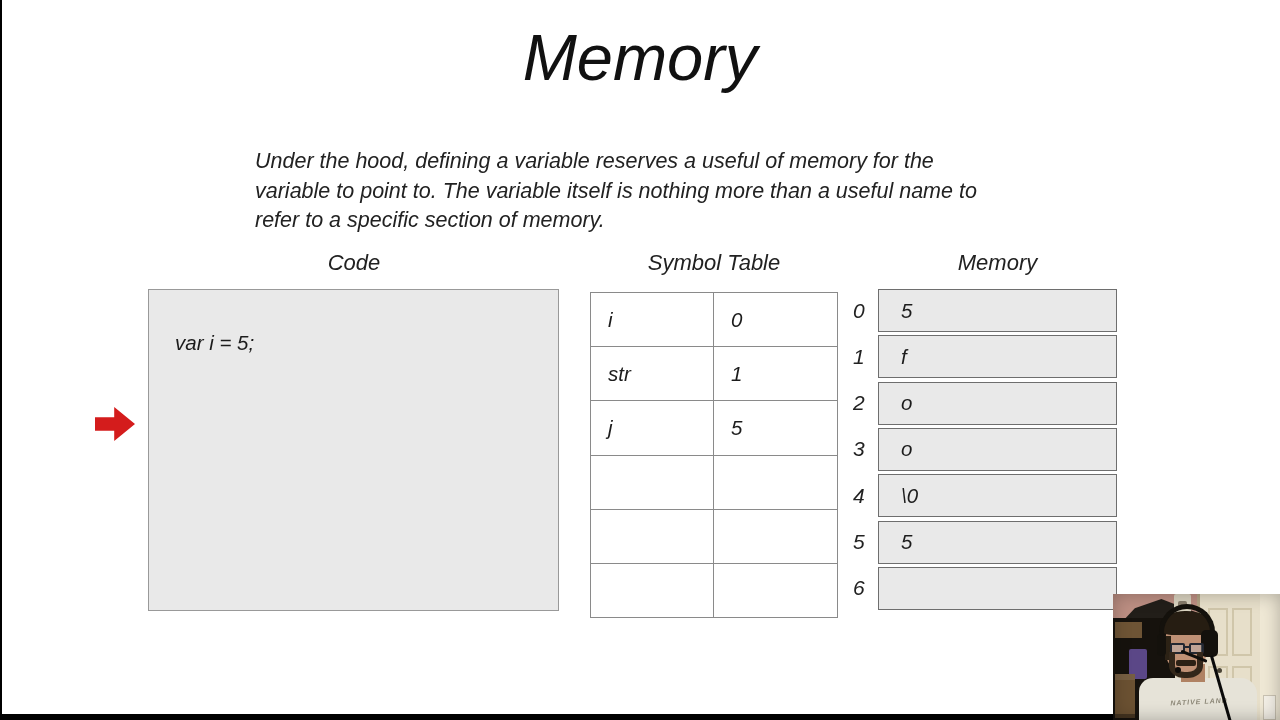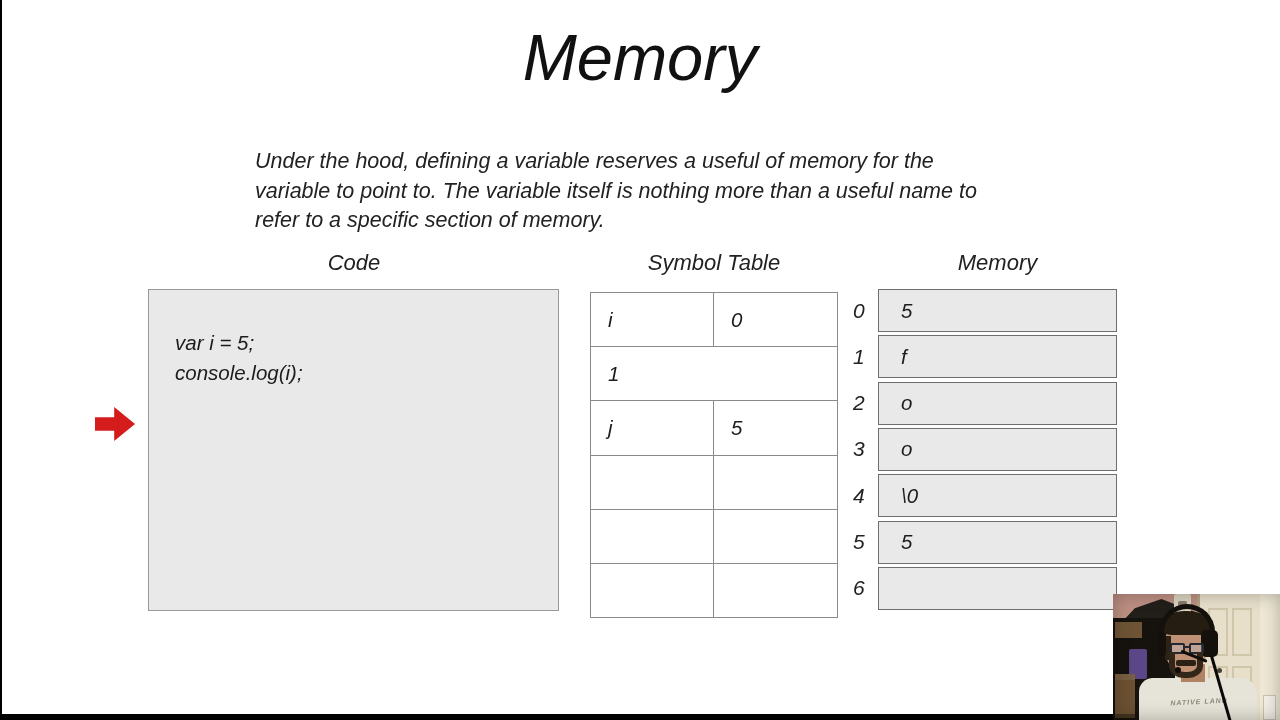--- a/index.html
+++ b/index.html
@@ -136,32 +136,32 @@
   <h1 class="slide-title">Memory</h1>
   <p class="slide-desc">Under the hood, defining a variable reserves a useful of memory for the variable to point to. The variable itself is nothing more than a useful name to refer to a specific section of memory.</p>
 
   <div class="hdr hdr-code">Code</div>
   <div class="hdr hdr-sym">Symbol Table</div>
   <div class="hdr hdr-mem">Memory</div>
 
   <div class="code-box">
     <div class="code-lines">
       <div class="cline">var i = 5;</div>
-      <div class="cline">console.log(i);</div>
     </div>
   </div>
 
   <div class="exec-arrow"></div>
 
   <div class="sym-table">
     <div class="srow">
       <div class="scell scell-name">i</div>
       <div class="scell scell-addr">0</div>
     </div>
     <div class="srow">
+      <div class="scell scell-name">str</div>
       <div class="scell scell-addr">1</div>
     </div>
     <div class="srow">
       <div class="scell scell-name">j</div>
       <div class="scell scell-addr">5</div>
     </div>
     <div class="srow">
       <div class="scell scell-name"></div>
       <div class="scell scell-addr"></div>
     </div>

